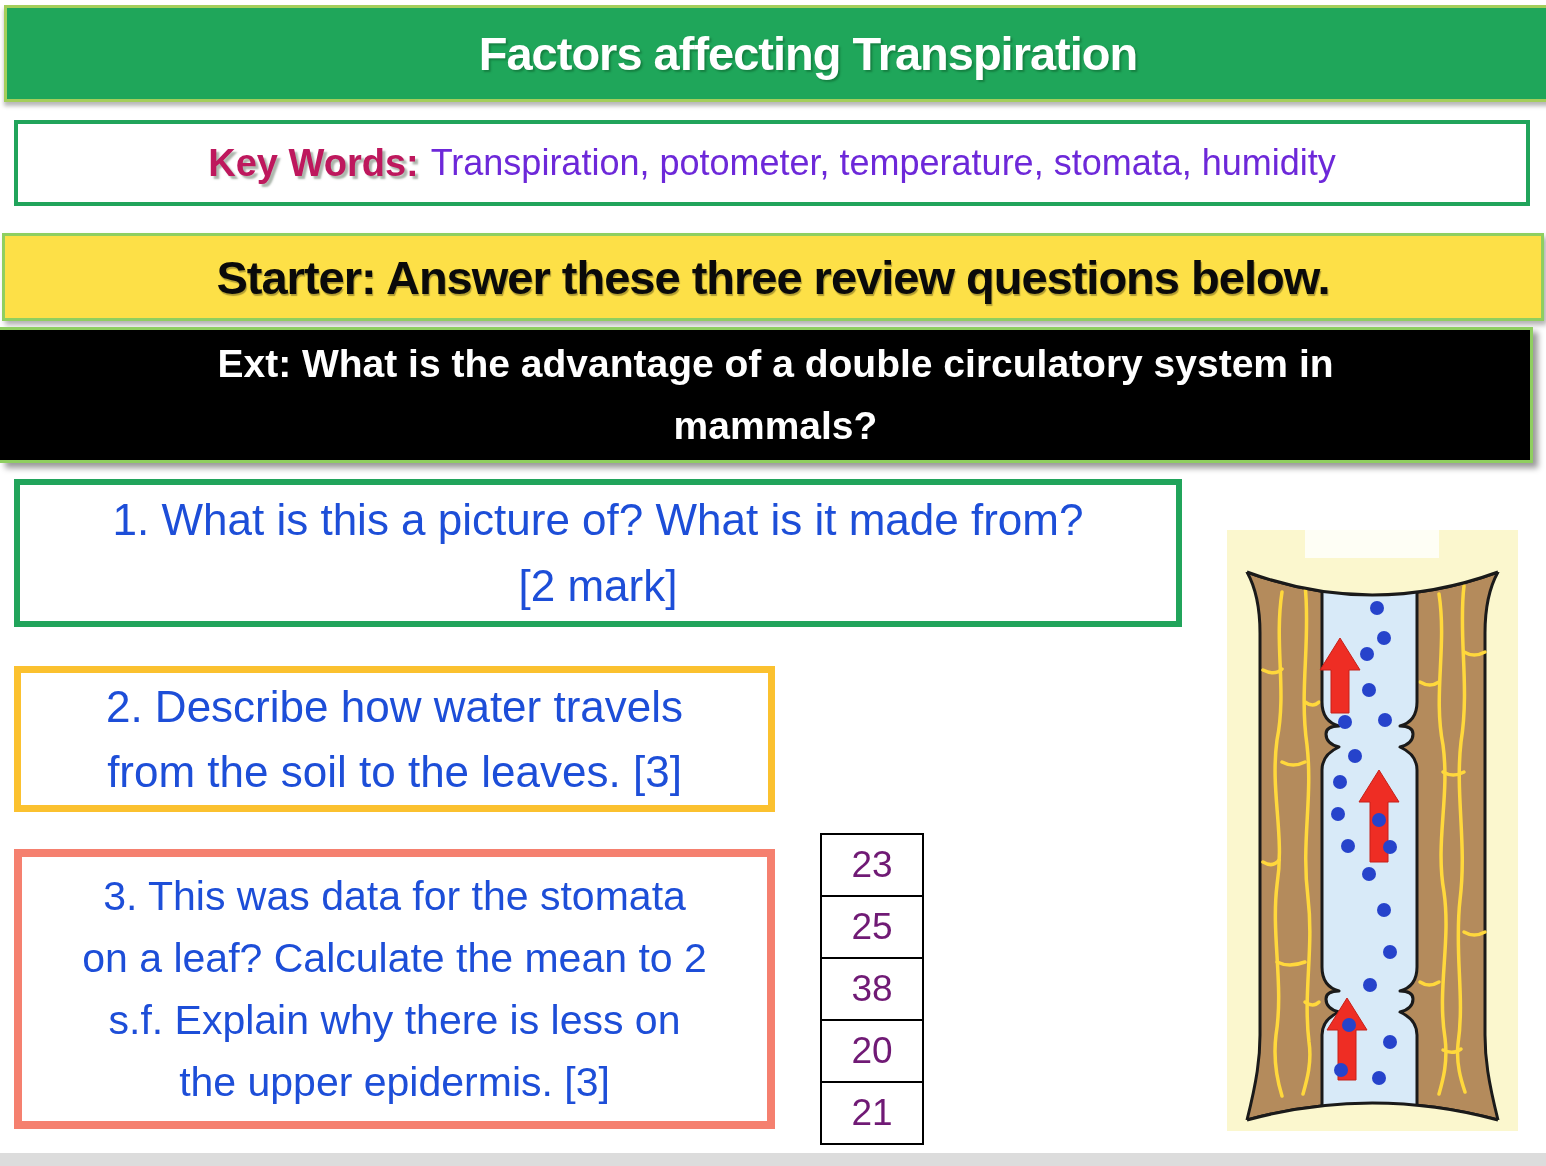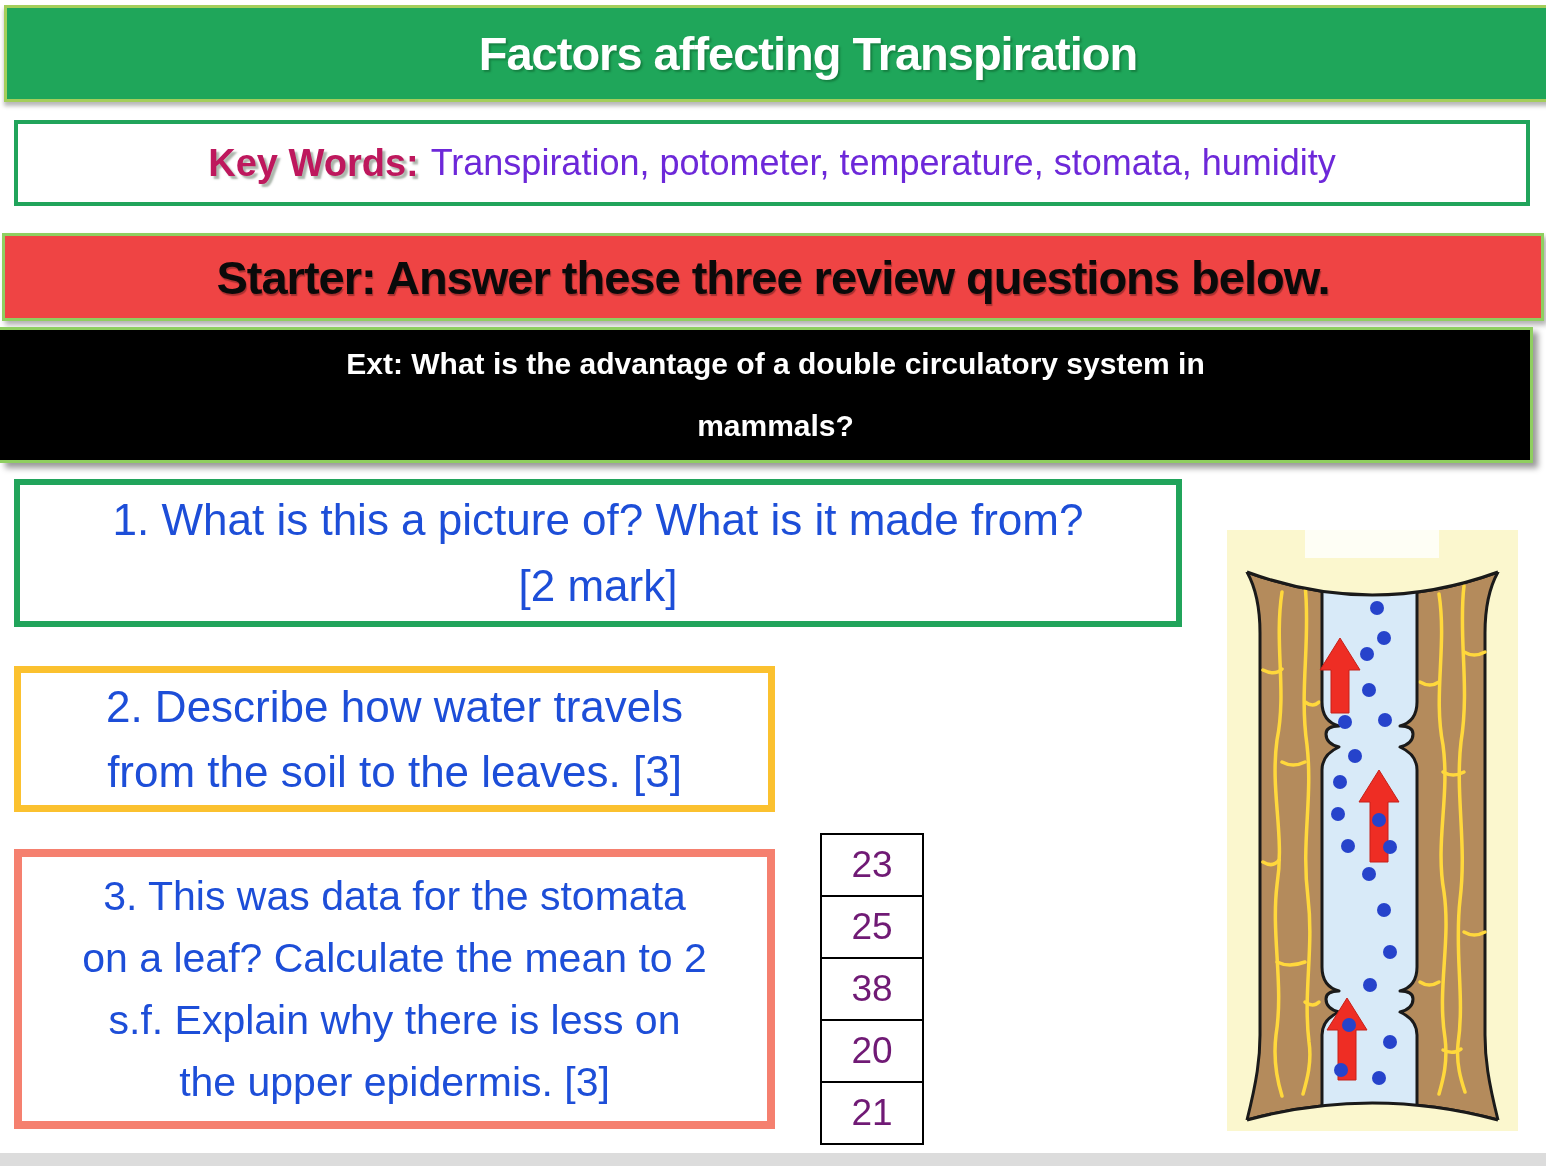--- a/index.html
+++ b/index.html
@@ -32,38 +32,38 @@
   }
   .keywords-box .kw-label{
     color:#be185d; font-weight:bold; font-size:38px; margin-right:12px;
     text-shadow:3px 3px 2px rgba(90,110,90,0.5);
   }
   .keywords-box .kw-words{ color:#6d28d9; font-size:36px; }
 
   
   .starter-banner{
     position:absolute; left:2px; top:233px; width:1536px; height:82px;
-    background:#ef4444; border:3px solid #8FCF60;
+    background:#fde047; border:3px solid #8FCF60;
     box-shadow:3px 4px 5px rgba(0,0,0,0.3);
     display:flex; align-items:center; justify-content:center;
   }
   .starter-banner .starter-text{
     color:#0a0a0a; font-weight:bold; font-size:47px; letter-spacing:-1px;
     text-shadow:1px 2px 1px rgba(0,0,0,0.3);
   }
 
   
   .ext-box{
     position:absolute; left:0px; top:327px; width:1530px; height:130px;
     background:#000000; border:3px solid #8FCF60; border-left:none;
     box-shadow:5px 5px 6px rgba(0,0,0,0.4);
     display:flex; align-items:center; justify-content:center;
   }
   .ext-box .ext-text{
-    color:#ffffff; font-weight:bold; font-size:30px; line-height:62px;
+    color:#ffffff; font-weight:bold; font-size:39px; line-height:62px;
     text-align:center; white-space:pre-line;margin-left:21px;
   }
 
   
   .q-box{
     position:absolute; background:#ffffff;
     display:flex; align-items:center; justify-content:center;
     text-align:center; color:#1d4ed8;
   }
   .q-text{ white-space:pre-line; }

